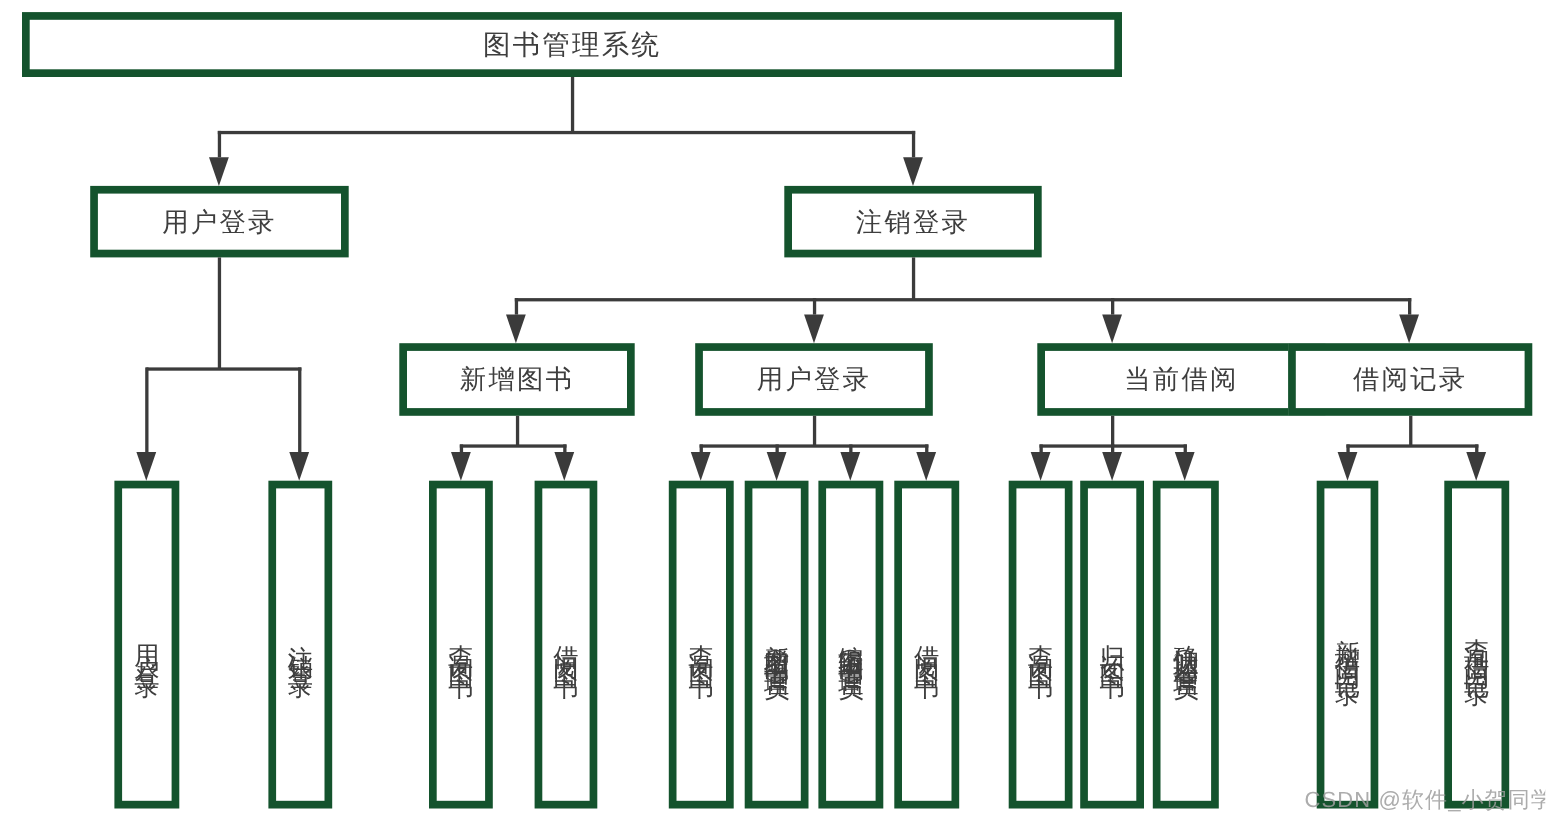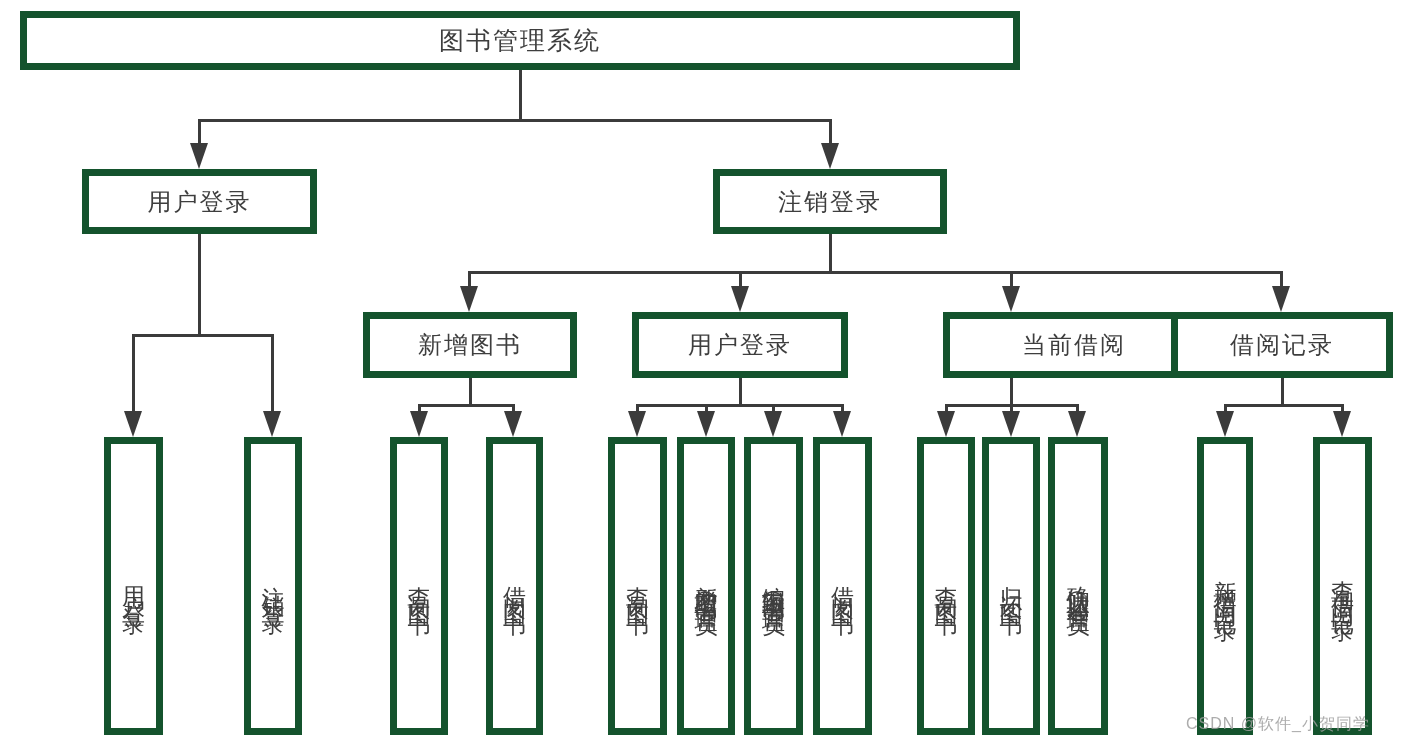--- a/index.html
+++ b/index.html
@@ -45,22 +45,22 @@
     width: 0; height: 0;
     border-left: 9px solid transparent;
     border-right: 9px solid transparent;
     border-top: 26px solid #3b3b3b;
   }
   #watermark {
     position: absolute;
     left: 1186px;
     top: 714px;
     width: 210px;
-    text-align: left;
-    font-size: 16px;
+    text-align: right;
+    font-size: 20px;
     color: rgba(158,158,158,0.85);
     letter-spacing: 1px;
     white-space: nowrap;
     z-index: 5;
   }
 </style>
 </head>
 <body>
 
 <div id="canvas">

